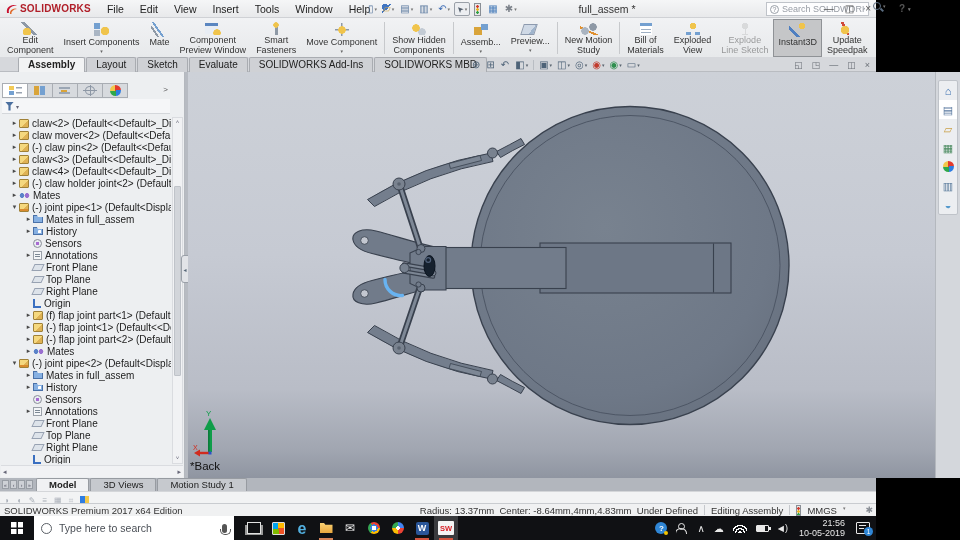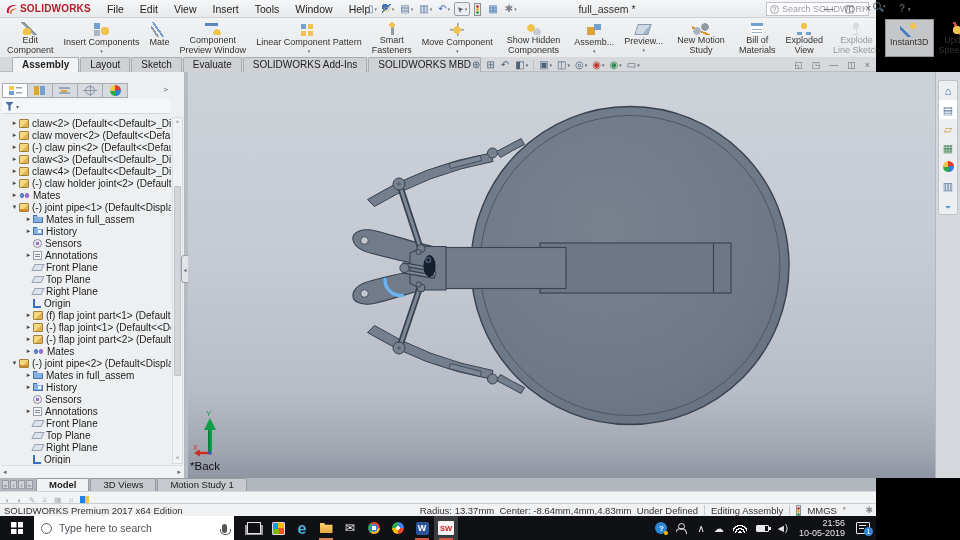--- a/index.html
+++ b/index.html
@@ -54,21 +54,21 @@
   .ri-refgeo{background-image:linear-gradient(115deg,#cfd9e6 0 70%,#9fb4cc 70%);border:1px solid #8d9aae;width:14px;height:11px;margin:2px 2px 2px 0;transform:skewX(-18deg)}
   .ri-motion{background-image:radial-gradient(circle at 5px 9px,#aab4c0 3.5px,transparent 4px),radial-gradient(circle at 13px 5px,#8e99a6 3.5px,transparent 4px),linear-gradient(25deg,transparent 6px,#e08f2d 6px 8px,transparent 8px)}
   .ri-bom{background-image:linear-gradient(#9fb0c4,#9fb0c4),linear-gradient(#9fb0c4,#9fb0c4),linear-gradient(#74a0d0,#74a0d0),linear-gradient(#fff,#fff);background-size:10px 1px,10px 1px,12px 3px,12px 11px;background-position:4px 7px,4px 10px,3px 1px,3px 3px}
   .ri-explode{background-image:radial-gradient(circle at 9px 4px,#f0c44c 3px,transparent 3.5px),linear-gradient(#74a0d0,#74a0d0),linear-gradient(#74a0d0,#74a0d0);background-size:auto,5px 4px,5px 4px;background-position:0 0,2px 10px,11px 10px}
   .ri-explsk{background-image:radial-gradient(circle at 9px 4px,#b9c1cb 3px,transparent 3.5px),linear-gradient(#b9c1cb,#b9c1cb),linear-gradient(#b9c1cb,#b9c1cb);background-size:auto,1px 8px,6px 1px;background-position:0 0,9px 6px,6px 12px}
   .ri-instant{background-image:linear-gradient(45deg,transparent 5px,#4f7fc1 5px 8px,transparent 8px),radial-gradient(circle at 13px 4px,#f0c44c 3px,transparent 3.5px)}
   .ri-speedpak{background-image:radial-gradient(circle at 7px 8px,#f0c44c 4px,transparent 4.5px),linear-gradient(65deg,transparent 8px,#d04a3a 8px 10.5px,transparent 10.5px)}
 
   
   .tabstrip{position:absolute;left:0;top:57px;right:0;height:15px;background:#d6d8dc;border-bottom:1px solid #b9bcc1}
-  .rtabs{display:flex;height:15px;padding-left:12px}
+  .rtabs{display:flex;height:15px;padding-left:18px}
   .rtab{padding:0 9px;font-size:10px;line-height:14px;color:#222;background:#cfd1d5;border:1px solid #a9acb1;border-bottom:none;margin-right:1px;border-radius:2px 2px 0 0;white-space:nowrap}
   .rtab.act{background:#f2f3f4;font-weight:bold}
   .headsup{position:absolute;left:472px;top:0;height:15px;display:flex;align-items:center;gap:5px}
   .hi{display:flex;align-items:center;gap:1px}
   .hig{font-size:10px;color:#4e6378;line-height:12px}
   .hi-color .hig{color:#c23b2e}
   .hi-scene .hig{color:#2f8f4e}
   .hicaret{font-size:5px;color:#5a6570}
   .hsep{width:1px;height:10px;background:#b9bdc3}
   .docctl{position:absolute;right:6px;top:0;height:15px;display:flex;gap:9px;align-items:center;color:#6b7077;font-size:9px}
@@ -299,26 +299,20 @@
         <span class="rl2"></span>
         <span class="rdrop"></span>
       </div>
       <div class="rbtn">
         <span class="ricn ri-preview"></span>
         <span class="rl1">Component</span>
         <span class="rl2">Preview Window</span>
         <span class="rdrop"></span>
       </div>
       <div class="rbtn">
-        <span class="ricn ri-linear"></span>
-        <span class="rl1">Linear Component Pattern</span>
-        <span class="rl2"></span>
-        <span class="rdrop">▾</span>
-      </div>
-      <div class="rbtn">
         <span class="ricn ri-smart"></span>
         <span class="rl1">Smart</span>
         <span class="rl2">Fasteners</span>
         <span class="rdrop"></span>
       </div>
       <div class="rbtn">
         <span class="ricn ri-move"></span>
         <span class="rl1">Move Component</span>
         <span class="rl2"></span>
         <span class="rdrop">▾</span>

